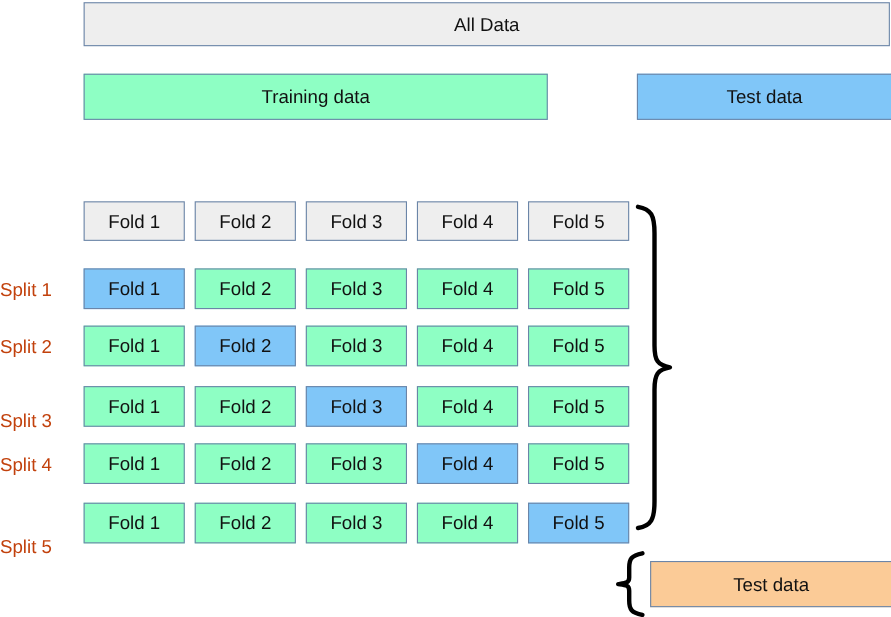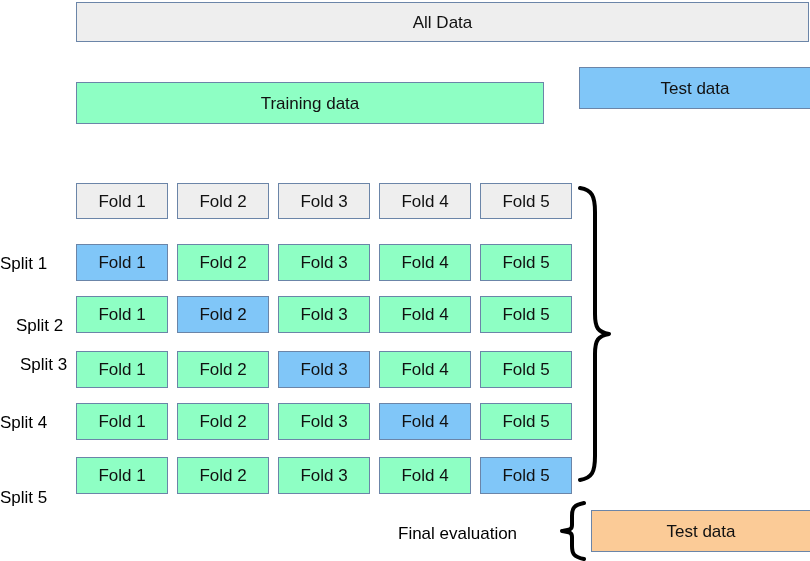--- a/index.html
+++ b/index.html
@@ -37,21 +37,21 @@
   .bar-train    { background: #8effc4; }
   .bar-test     { background: #80c6f8; }
   .cell-head    { background: #eeeeee; }
   .cell-train   { background: #8effc4; }
   .cell-valid   { background: #80c6f8; }
   .bar-final    { background: #fbcb97; }
 
   .side-label {
     position: absolute;
     font-size: 17px;
-    color: #000000;
+    color: #c2410c;
     white-space: nowrap;
     line-height: 1;
   }
 
   .split-label {
     text-align: left;
   }
 
   .brace-svg {
     position: absolute;
@@ -66,21 +66,21 @@
 </style>
 </head>
 <body>
 
 <div id="canvas">
 
   <div class="box bar-all" style="left:76px; top:2px; width:733px; height:40px;">
     <span>All Data</span>
   </div>
 
-  <div class="box bar-train" style="left:76px; top:82px; width:468px; height:42px;">
+  <div class="box bar-train" style="left:76px; top:67px; width:422px; height:42px;">
     <span>Training data</span>
   </div>
   <div class="box bar-test" style="left:579px; top:67px; width:232px; height:42px;">
     <span>Test data</span>
   </div>
 
   <div class="box cell-head" style="left:76px; top:183px; width:92px; height:36px;">
     <span>Fold 1</span>
   </div>
   <div class="box cell-head" style="left:177px; top:183px; width:92px; height:36px;">
@@ -106,38 +106,38 @@
   <div class="box cell-train" style="left:278px; top:244px; width:92px; height:37px;">
     <span>Fold 3</span>
   </div>
   <div class="box cell-train" style="left:379px; top:244px; width:92px; height:37px;">
     <span>Fold 4</span>
   </div>
   <div class="box cell-train" style="left:480px; top:244px; width:92px; height:37px;">
     <span>Fold 5</span>
   </div>
 
-  <div class="side-label split-label" style="left:16px; top:307px;margin-top:10px;">Split 2</div>
+  <div class="side-label split-label" style="left:0px; top:307px;">Split 2</div>
   <div class="box cell-train" style="left:76px; top:296px; width:92px; height:37px;">
     <span>Fold 1</span>
   </div>
   <div class="box cell-valid" style="left:177px; top:296px; width:92px; height:37px;">
     <span>Fold 2</span>
   </div>
   <div class="box cell-train" style="left:278px; top:296px; width:92px; height:37px;">
     <span>Fold 3</span>
   </div>
   <div class="box cell-train" style="left:379px; top:296px; width:92px; height:37px;">
     <span>Fold 4</span>
   </div>
   <div class="box cell-train" style="left:480px; top:296px; width:92px; height:37px;">
     <span>Fold 5</span>
   </div>
 
-  <div class="side-label split-label" style="left:0px; top:356px;margin-left:20px;">Split 3</div>
+  <div class="side-label split-label" style="left:0px; top:374px;">Split 3</div>
   <div class="box cell-train" style="left:76px; top:351px; width:92px; height:37px;">
     <span>Fold 1</span>
   </div>
   <div class="box cell-train" style="left:177px; top:351px; width:92px; height:37px;">
     <span>Fold 2</span>
   </div>
   <div class="box cell-valid" style="left:278px; top:351px; width:92px; height:37px;">
     <span>Fold 3</span>
   </div>
   <div class="box cell-train" style="left:379px; top:351px; width:92px; height:37px;">
@@ -185,21 +185,20 @@
     <path d="M 2 2
              C 14 4, 17 10, 17 26
              L 17 128
              C 17 142, 20 146, 31 148
              C 20 150, 17 154, 17 168
              L 17 270
              C 17 286, 14 292, 2 294" stroke-width="4"></path>
   </svg>
 
 
-  <div class="side-label" style="left:398px; top:525px;">Final evaluation</div>
 
   <svg class="brace-svg" style="left:558px; top:501px;" width="32" height="60" viewBox="0 0 32 60">
     <path d="M 26 2
              C 16 4, 14 7, 14 15
              L 14 24
              C 14 29, 11 29, 4 30
              C 11 31, 14 31, 14 36
              L 14 45
              C 14 53, 16 56, 26 58" stroke-width="4"></path>
   </svg>

